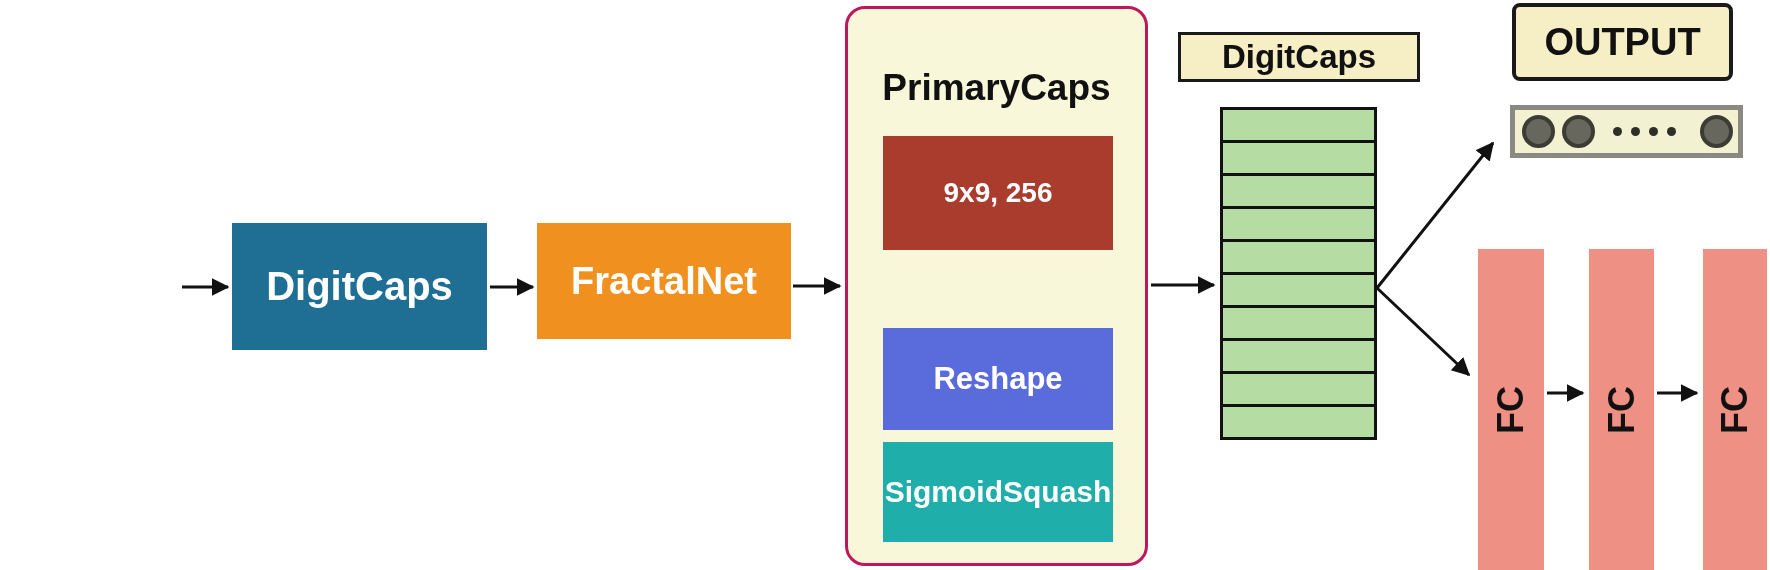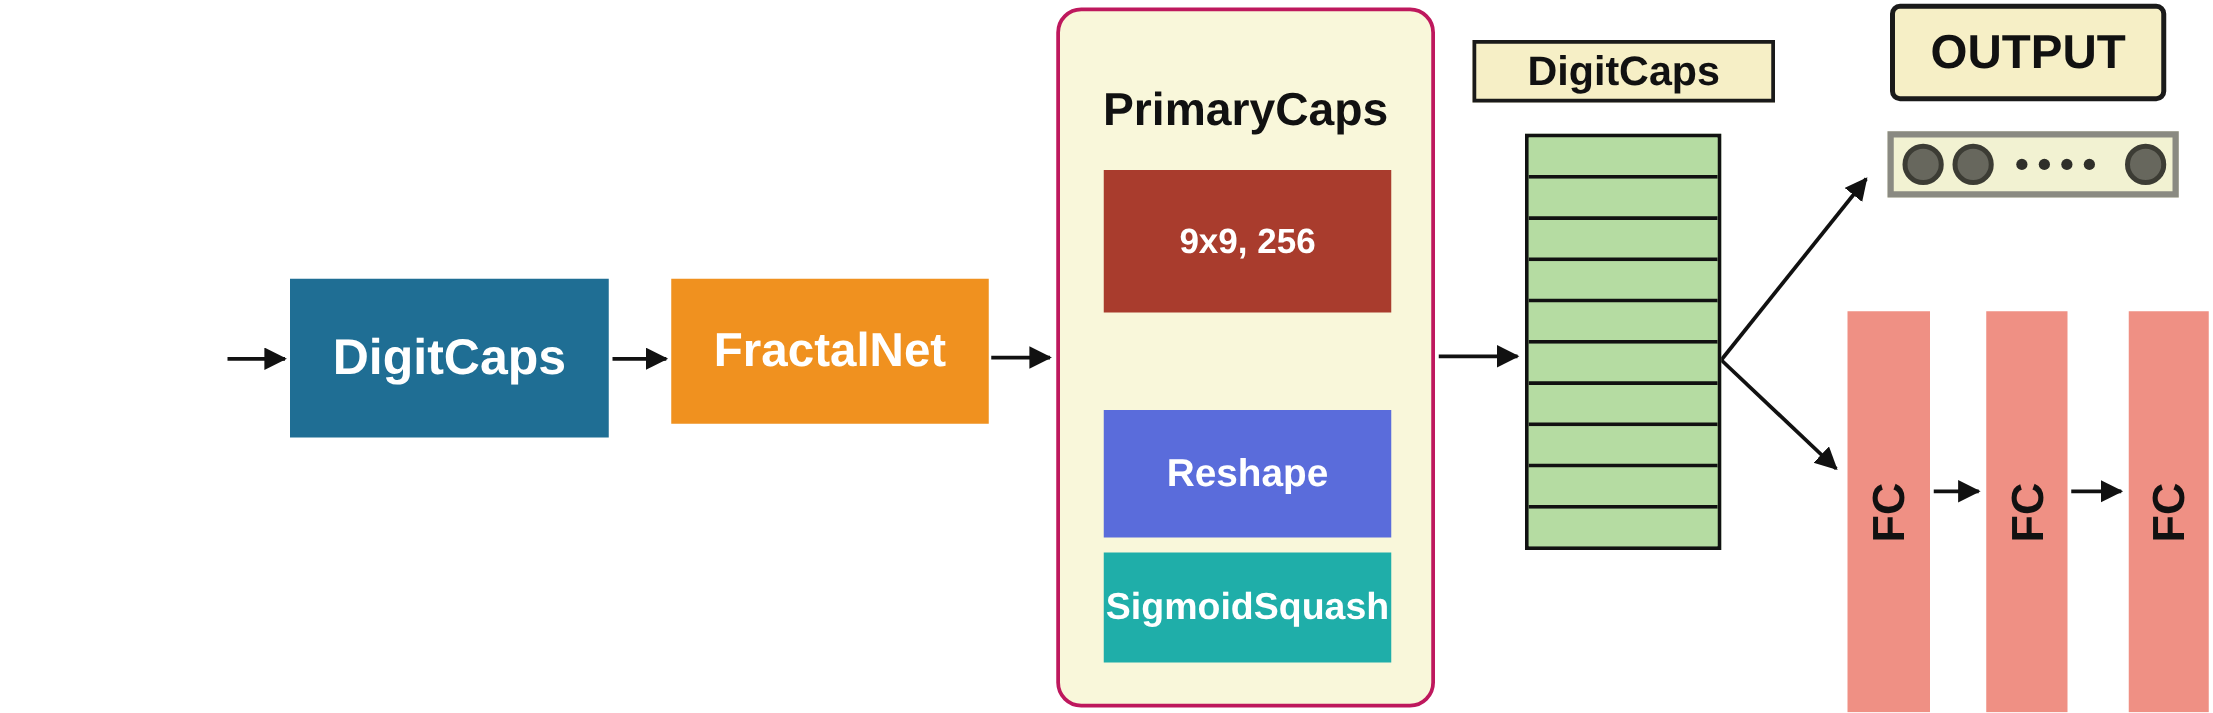--- a/index.html
+++ b/index.html
@@ -24,21 +24,21 @@
 
   
   #primarycaps{left:845px;top:6px;width:303px;height:560px;background:var(--c-container);
     border:3px solid #be185d;border-radius:20px;z-index:2;}
   #primarycaps-title{left:0;top:58px;width:100%;text-align:center;font-weight:bold;
     font-size:37px;color:#111;}
   #conv-box{left:35px;top:127px;width:230px;height:114px;background:var(--c-conv);
     color:#fff;font-size:28px;line-height:1.22;flex-direction:column;}
   #reshape-box{left:35px;top:279px;width:230px;height:102px;background:var(--c-reshape);
     color:#fff;font-size:31px;margin-top:40px;}
-  #squash-box{left:35px;top:433px;width:230px;height:88px;background:var(--c-squash);
+  #squash-box{left:35px;top:433px;width:230px;height:100px;background:var(--c-squash);
     color:#fff;font-size:30px;}
 
   
   #digitcaps-label{left:1178px;top:32px;width:242px;height:50px;background:var(--c-cream);
     border:3px solid var(--c-border);font-size:33px;color:#111;}
   #digit-stack{left:1220px;top:107px;width:157px;height:333px;border:3px solid #111;
     background:var(--c-caprow);display:flex;flex-direction:column;z-index:2;}
   .digit-row{flex:1;background:var(--c-caprow);border-bottom:3px solid #111;}
   .digit-row:last-child{border-bottom:none;}
 

